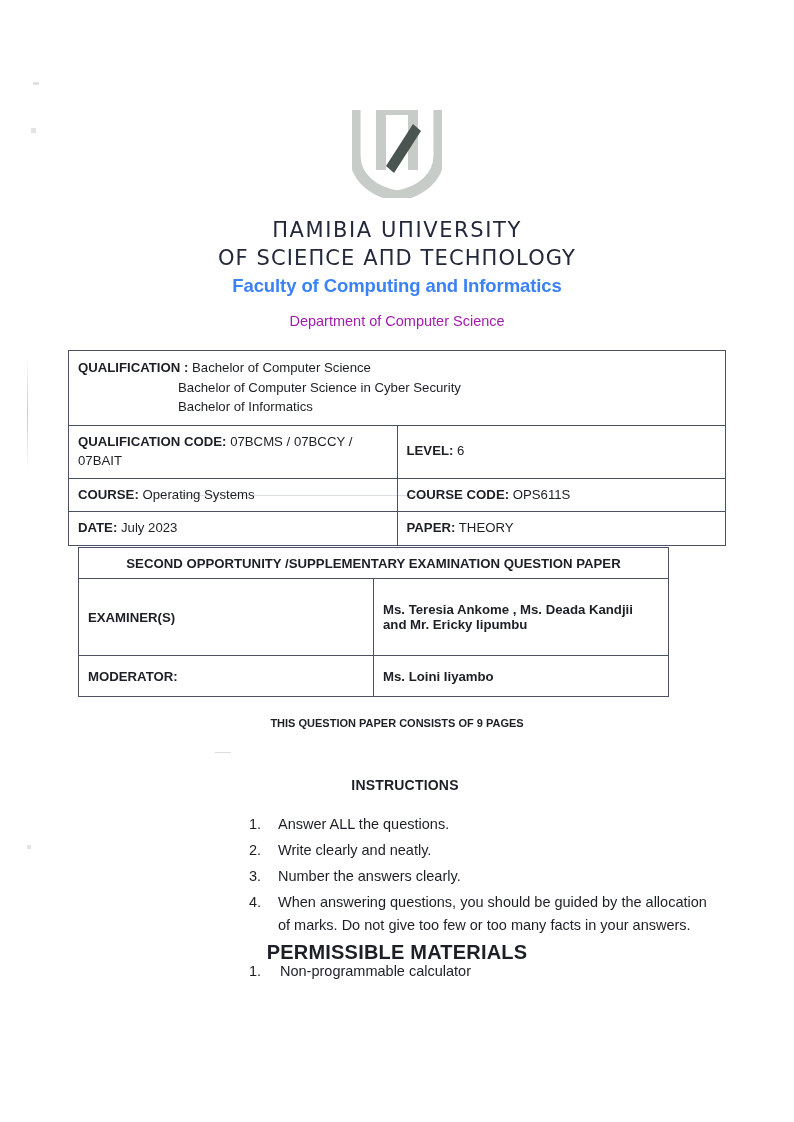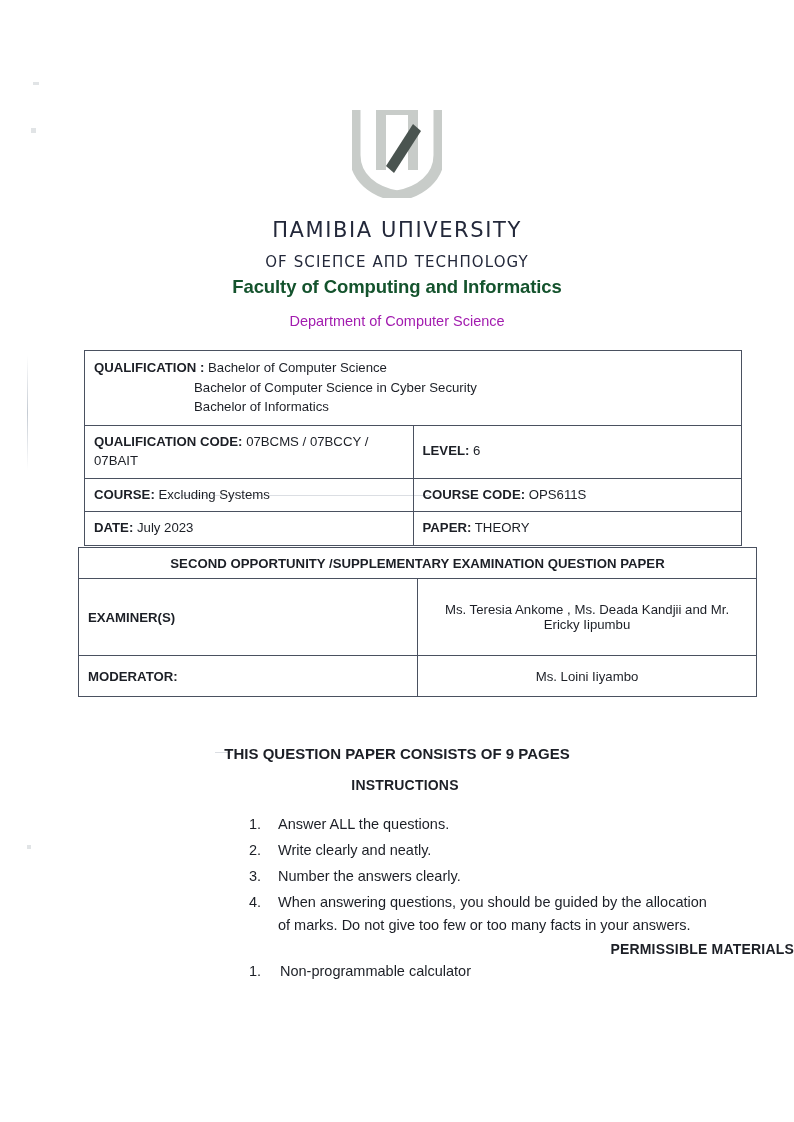--- a/index.html
+++ b/index.html
@@ -66,52 +66,52 @@
   .uni-name {
     font-family: "DejaVu Sans", sans-serif;
     font-size: 21px;
     letter-spacing: 1.6px;
     color: #23283a;
     font-weight: 400;
     line-height: 1.15;
   }
   .uni-sub {
     font-family: "DejaVu Sans", sans-serif;
-    font-size: 15px;
+    font-size: 21px;
     letter-spacing: 1.1px;
     color: #23283a;
     font-weight: 400;
-    margin-top: 12px;
+    margin-top: 4px;
     line-height: 1.15;
   }
   .faculty {
     font-size: 18.5px;
     font-weight: bold;
-    color: #14532d;
+    color: #3b82f6;
     margin-top: 5px;
     letter-spacing: -0.1px;
   }
   .department {
     position: absolute;
     left: 0;
     right: 0;
     top: 313px;
     text-align: center;
     font-size: 14.5px;
     color: #a21caf;
   }
 
   
   table {
     border-collapse: collapse;
     table-layout: fixed;
   }
   .info-table {
     position: absolute;
-    left: 84px;
+    left: 68px;
     top: 350px;
     width: 658px;
     border: 1.4px solid #4a5160;
   }
   .info-table td {
     border: 1.1px solid #4a5160;
     padding: 6px 9px 7px 9px;
     font-size: 13.2px;
     vertical-align: middle;
     line-height: 1.48;
@@ -125,56 +125,55 @@
   }
   .qual-line-indent {
     display: block;
     padding-left: 100px;
   }
 
   .exam-table {
     position: absolute;
     left: 78px;
     top: 547px;
-    width: 679px;
+    width: 591px;
     border: 1.4px solid #4a5160;
   }
   .exam-table td {
     border: 1.1px solid #4a5160;
     font-size: 13.2px;
     padding: 7px 9px;
     vertical-align: middle;
   }
   .exam-title-cell {
     text-align: center;
     font-weight: bold;
     font-size: 13.2px;
     height: 16px;
   }
   .exam-lbl {
     font-weight: bold;
     width: 140px;
   }
   .exam-val {
-    text-align: center;
-    font-weight: normal;
+    text-align: left;
+    font-weight: bold;
   }
   .row-examiner td { height: 62px; }
   .row-moderator td { height: 26px; margin-left: 32px; }
 
   
   .consists {
     position: absolute;
     left: 0;
     right: 0;
     top: 717px;
     text-align: center;
-    font-size: 15px;
-    font-weight: bold;
-    margin-top: 28px;
+    font-size: 11px;
+    font-weight: bold;
   }
   .excluding {
     position: absolute;
     left: 0;
     right: 0;
     top: 738px;
     text-align: center;
     font-size: 14.5px;
     font-weight: normal;
   }
@@ -209,22 +208,22 @@
     position: absolute;
     left: 0;
     top: 0;
   }
 
   .perm-head {
     position: absolute;
     left: 0;
     right: 0;
     top: 941px;
-    text-align: right;
-    font-size: 14px;
+    text-align: center;
+    font-size: 20px;
     font-weight: bold;
     letter-spacing: .2px;
   }
   .perm-list {
     position: absolute;
     left: 249px;
     top: 960px;
     width: 470px;
     margin: 0;
     padding: 0;
@@ -288,21 +287,21 @@
         <span>07BCMS / 07BCCY / 07BAIT</span>
       </td>
       <td>
         <span class="cell-lbl">LEVEL:</span>
         <span>6</span>
       </td>
     </tr>
     <tr>
       <td>
         <span class="cell-lbl">COURSE:</span>
-        <span>Excluding Systems</span>
+        <span>Operating Systems</span>
       </td>
       <td>
         <span class="cell-lbl">COURSE CODE:</span>
         <span>OPS611S</span>
       </td>
     </tr>
     <tr>
       <td>
         <span class="cell-lbl">DATE:</span>
         <span>July 2023</span>

